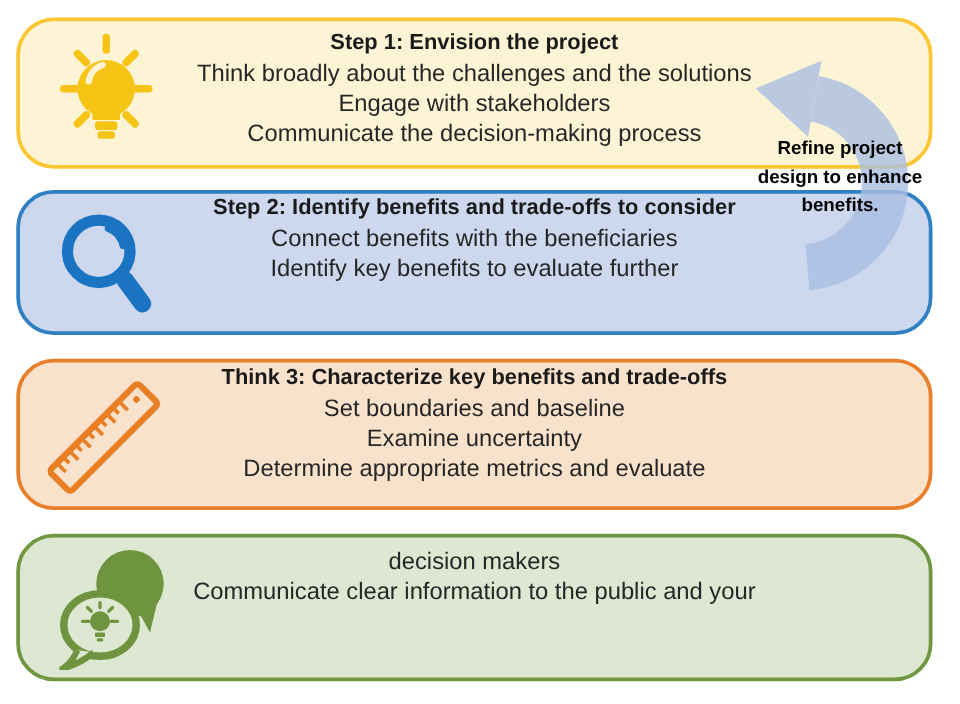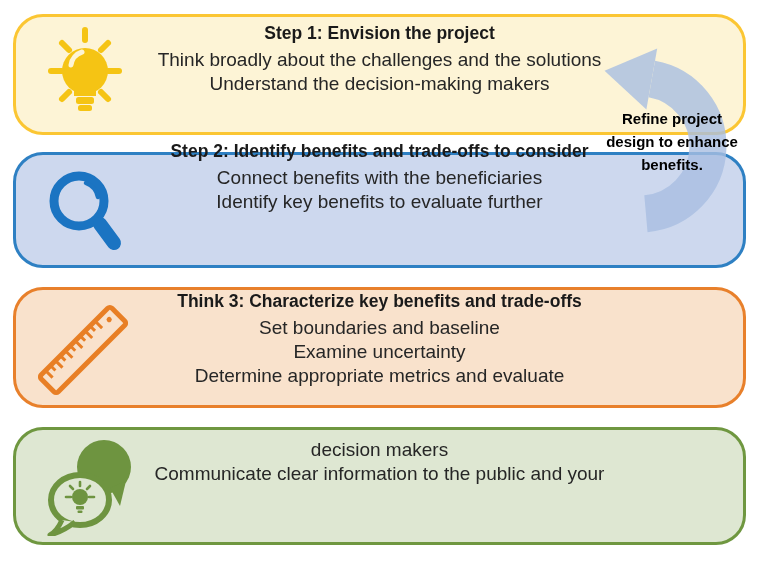--- a/index.html
+++ b/index.html
@@ -5,21 +5,21 @@
   html,body{margin:0;padding:0;background:#ffffff;}
   .canvas{position:relative;width:768px;height:563px;background:#ffffff;overflow:hidden;
           font-family:"Liberation Sans",sans-serif;}
   .box{position:absolute;left:13px;width:733px;border:3px solid #999;border-radius:30px;
        box-sizing:border-box;z-index:1;}
   .box1{top:14px;height:121px;}
   .box2{top:152px;height:116px;}
   .box3{top:287px;height:121px;}
   .box4{top:427px;height:118px;}
   .txt{position:absolute;left:13px;width:733px;text-align:center;z-index:1;color:#262626;}
-  .txt1{top:21px;} .txt2{top:139px;} .txt3{top:289px;} .txt4{top:438px;}
+  .txt1{top:21px;} .txt2{top:153px;} .txt3{top:289px;} .txt4{top:438px;}
   .step-title{font-size:17.5px;font-weight:bold;line-height:24px;color:#1a1a1a;margin-bottom:3px;}
   .step-line{font-size:19px;line-height:24px;}
   .icon{position:absolute;z-index:2;}
   .icon1{left:45px;top:26px;}
   .icon2{left:45px;top:167px;}
   .icon3{left:38px;top:300px;}
   .icon4{left:46px;top:436px;}
   .loop-arrow{position:absolute;left:590px;top:28px;z-index:2;}
   .loop-label{position:absolute;left:597px;top:107px;width:150px;z-index:3;text-align:center;
               font-weight:bold;font-size:15px;line-height:23px;}
@@ -99,21 +99,22 @@
 
   <div class="loop-label" style="color: #000000;">
     <div>Refine project</div>
     <div>design to enhance</div>
     <div>benefits.</div>
   </div>
 
   <div class="txt txt1">
     <div class="step-title">Step 1: Envision the project</div>
     <div class="step-line">Think broadly about the challenges and the solutions</div>
-    <div class="step-line">Understand the decision-making makers</div>
+    <div class="step-line">Engage with stakeholders</div>
+    <div class="step-line">Communicate the decision-making process</div>
   </div>
 
   <div class="txt txt2">
     <div class="step-title">Step 2: Identify benefits and trade-offs to consider</div>
     <div class="step-line">Connect benefits with the beneficiaries</div>
     <div class="step-line">Identify key benefits to evaluate further</div>
   </div>
 
   <div class="txt txt3">
     <div class="step-title">Think 3: Characterize key benefits and trade-offs</div>

